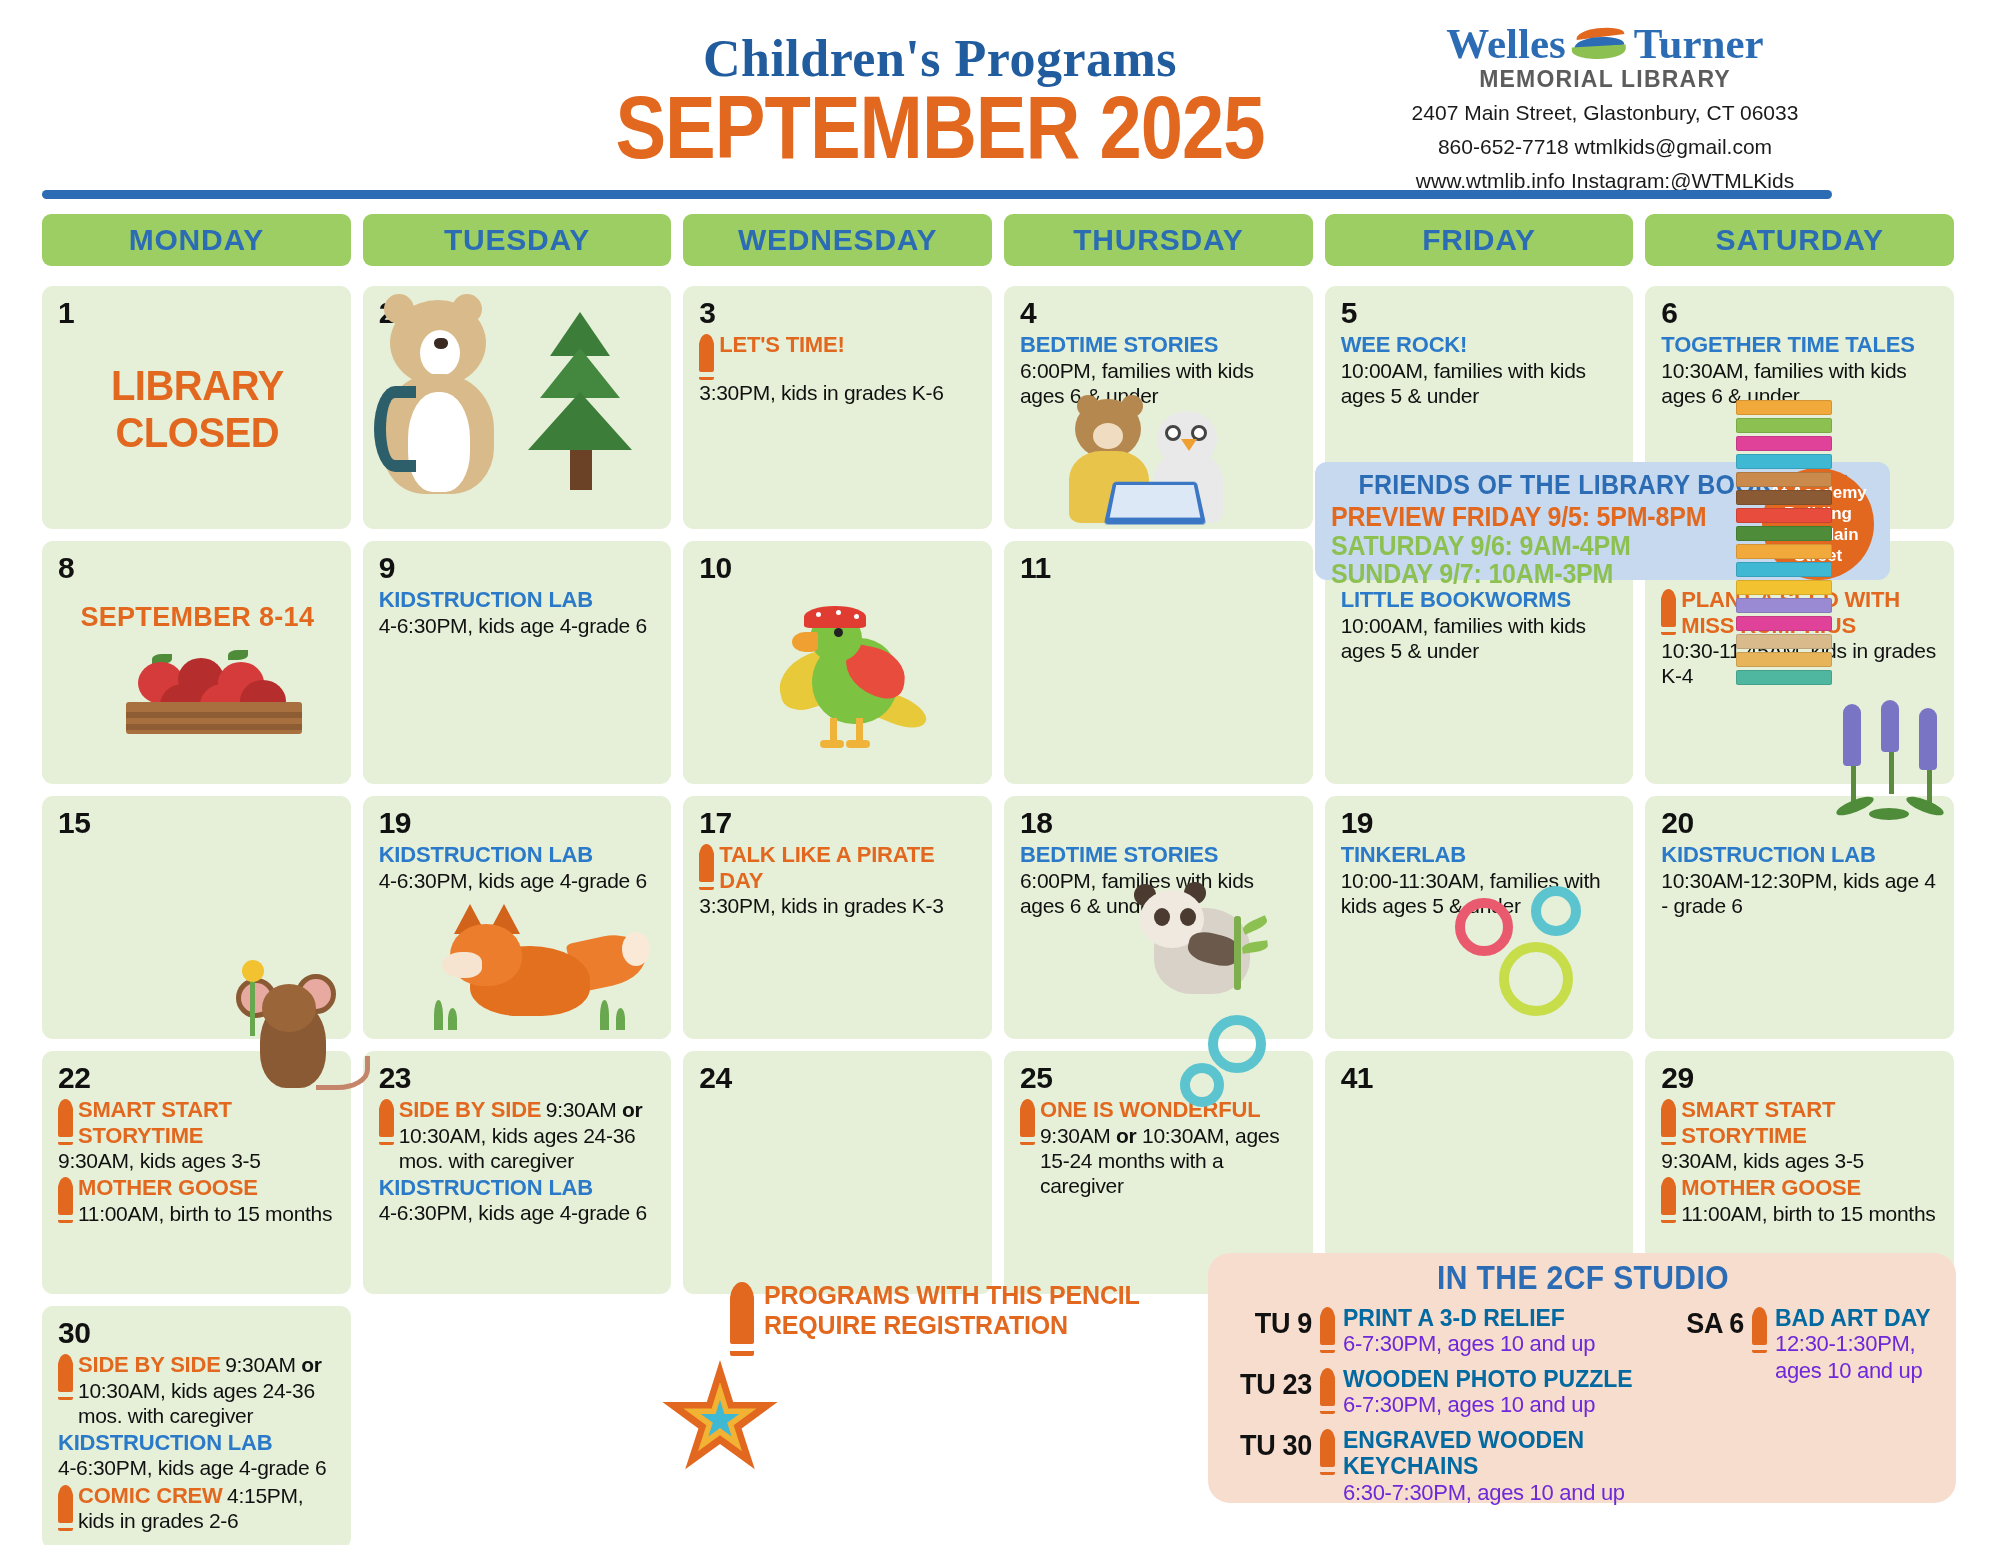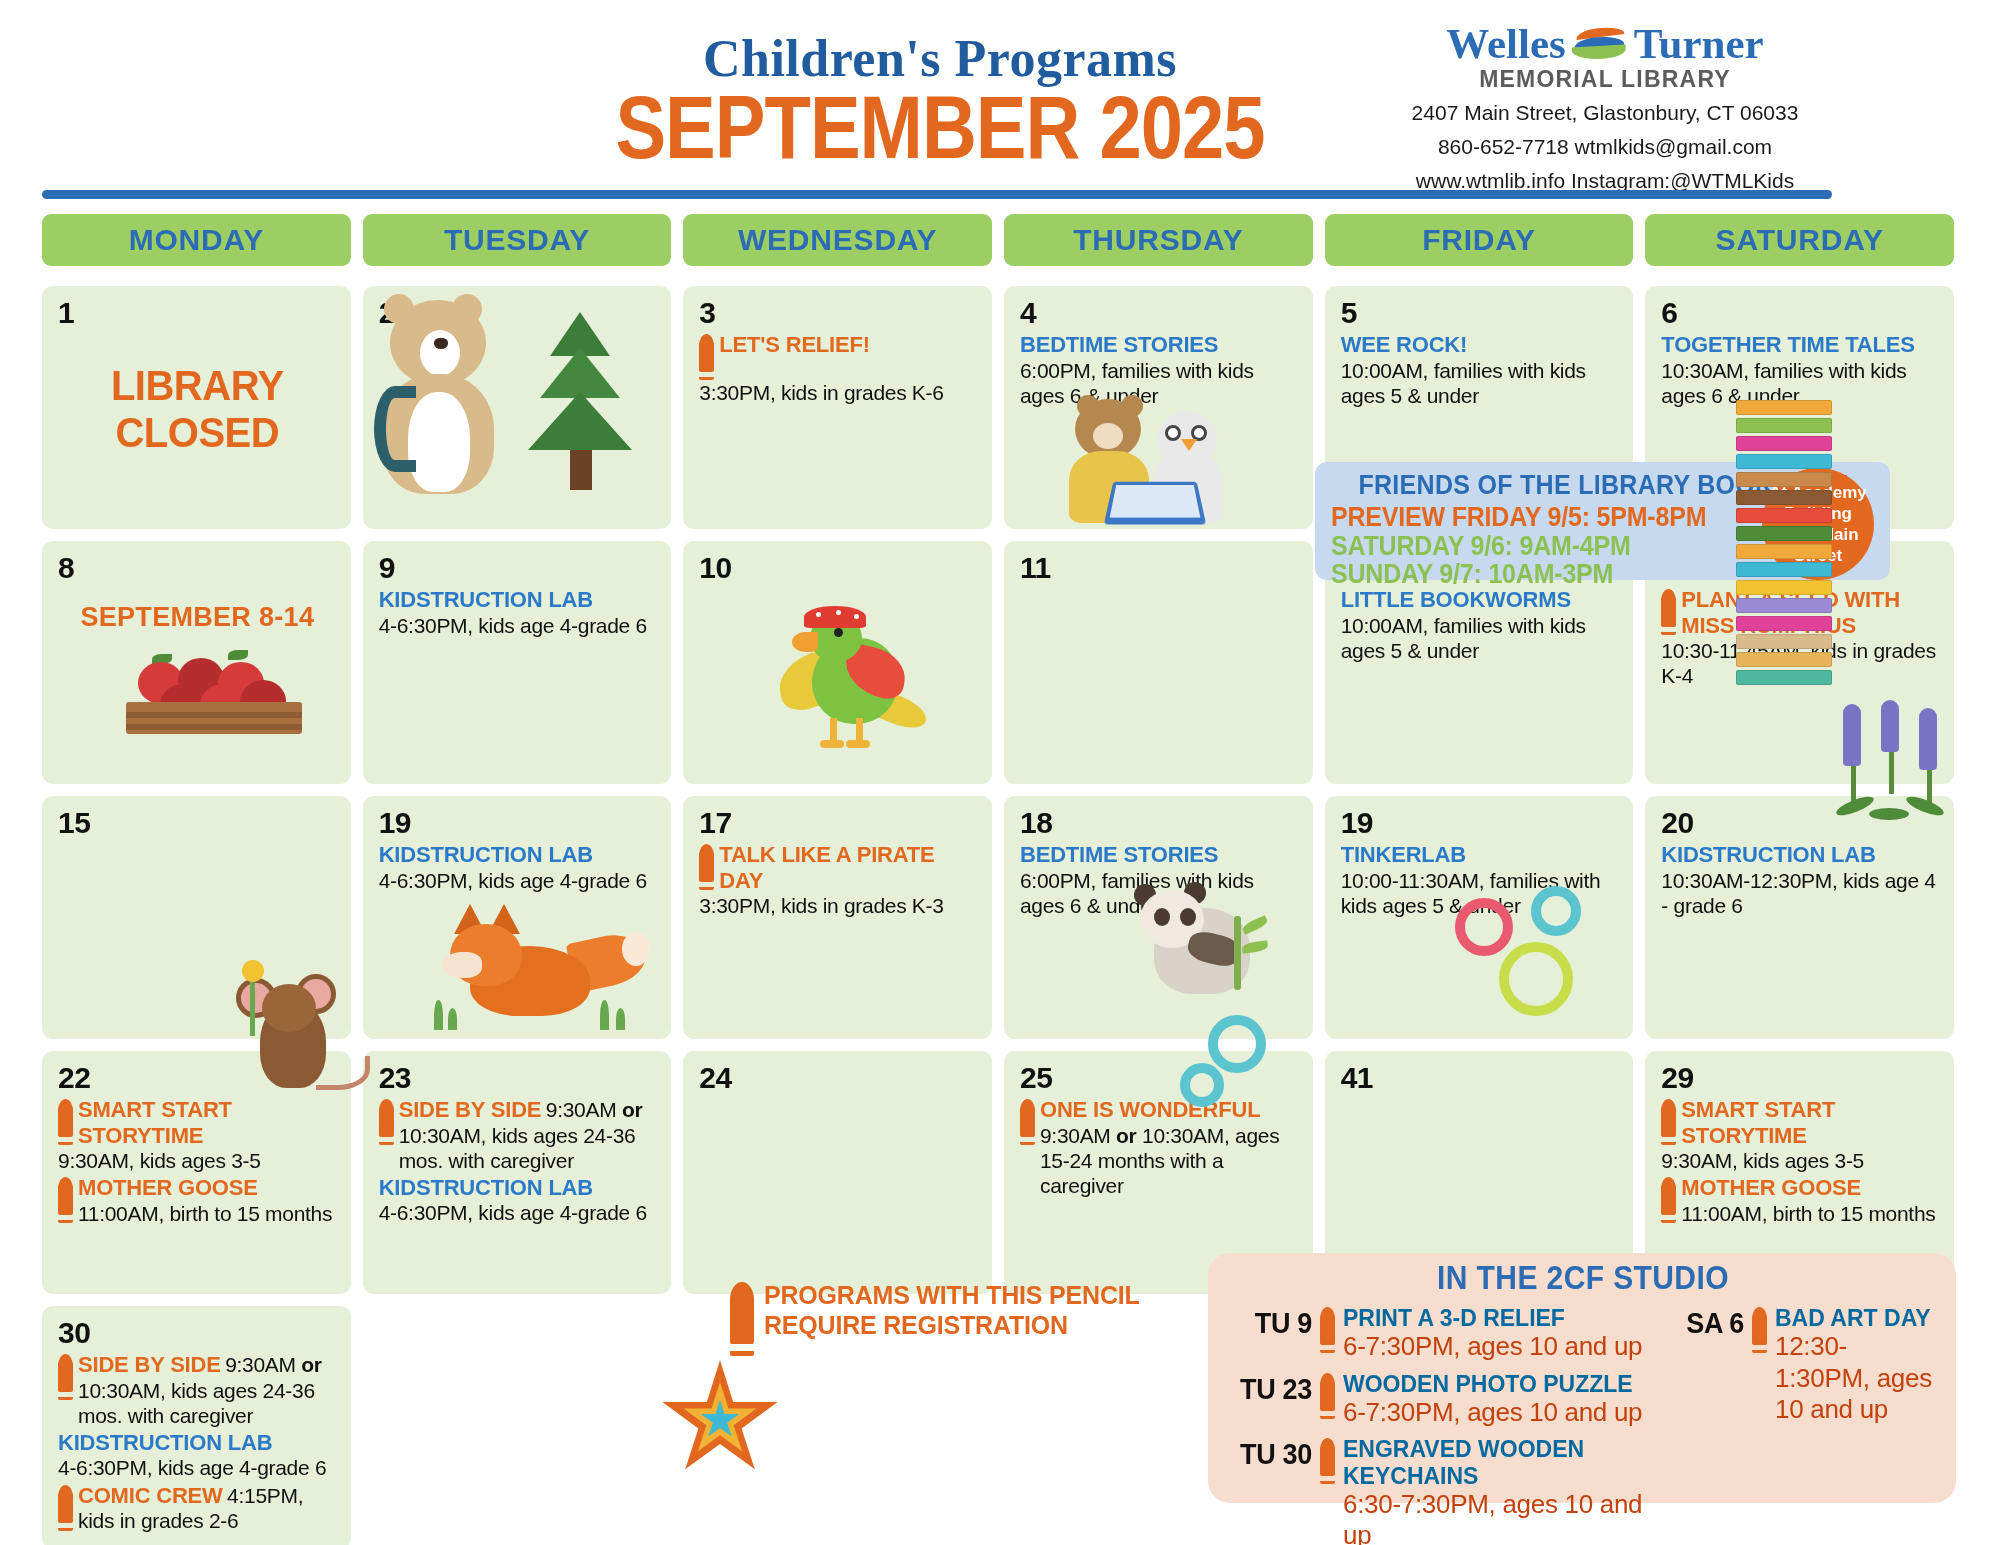--- a/index.html
+++ b/index.html
@@ -185,21 +185,21 @@
   .studio-col { }
   .studio-col.left { flex: 0 0 430px; }
   .st-item { display: flex; align-items: flex-start; gap: 8px; margin-bottom: 8px; }
   .st-day {
     font-weight: bold; font-size: 27px; color: #111; min-width: 86px; text-align: right;
     padding-top: 3px; letter-spacing: -.3px; transform: scaleY(1.08);
   }
   .st-day.sa { min-width: 74px; }
   .st-body { }
   .st-name { color: #0369a1; font-weight: bold; font-size: 23px; line-height: 1.15; }
-  .st-detail { font-size: 26px; color: #c2410c; line-height: 1.2; letter-spacing: -.3px; }
+  .st-detail { font-size: 22px; color: #6d28d9; line-height: 1.2; letter-spacing: -.3px; }
 
   
   .art { position: absolute; pointer-events: none; z-index: 4; }
 
   
   .art-bear { left: 370px; top: 300px; width: 300px; height: 190px; }
   .bear-head { position:absolute; left: 20px; top: 0; width: 96px; height: 86px; background:#d9bb8b; border-radius:50%; }
   .bear-ear { position:absolute; width:30px; height:30px; background:#d9bb8b; border-radius:50%; }
   .bear-ear.l { left: 14px; top: -6px; } .bear-ear.r { left: 82px; top: -6px; }
   .bear-snout { position:absolute; left: 50px; top: 30px; width: 40px; height: 46px; background:#fff; border-radius:50%; }
@@ -357,21 +357,21 @@
         <div class="daynum">3</div>
         <div class="events">
           <div class="event">
             <div class="ev-line">
               <span class="pencil ">
                 <span class="tip"></span>
                 <span class="body"></span>
                 <span class="band"></span>
                 <span class="eraser"></span>
               </span>
-              <div><span class="ev-title orange">LET'S RELIEF!</span></div>
+              <div><span class="ev-title orange">LET'S TIME!</span></div>
             </div>
             <div><span class="ev-detail">3:30PM, kids in grades K-6</span></div>
           </div>
         </div>
       </div>
       <div class="cell">
         <div class="daynum">4</div>
         <div class="events">
           <div class="event">
             <div><span class="ev-title blue">BEDTIME STORIES</span></div>

